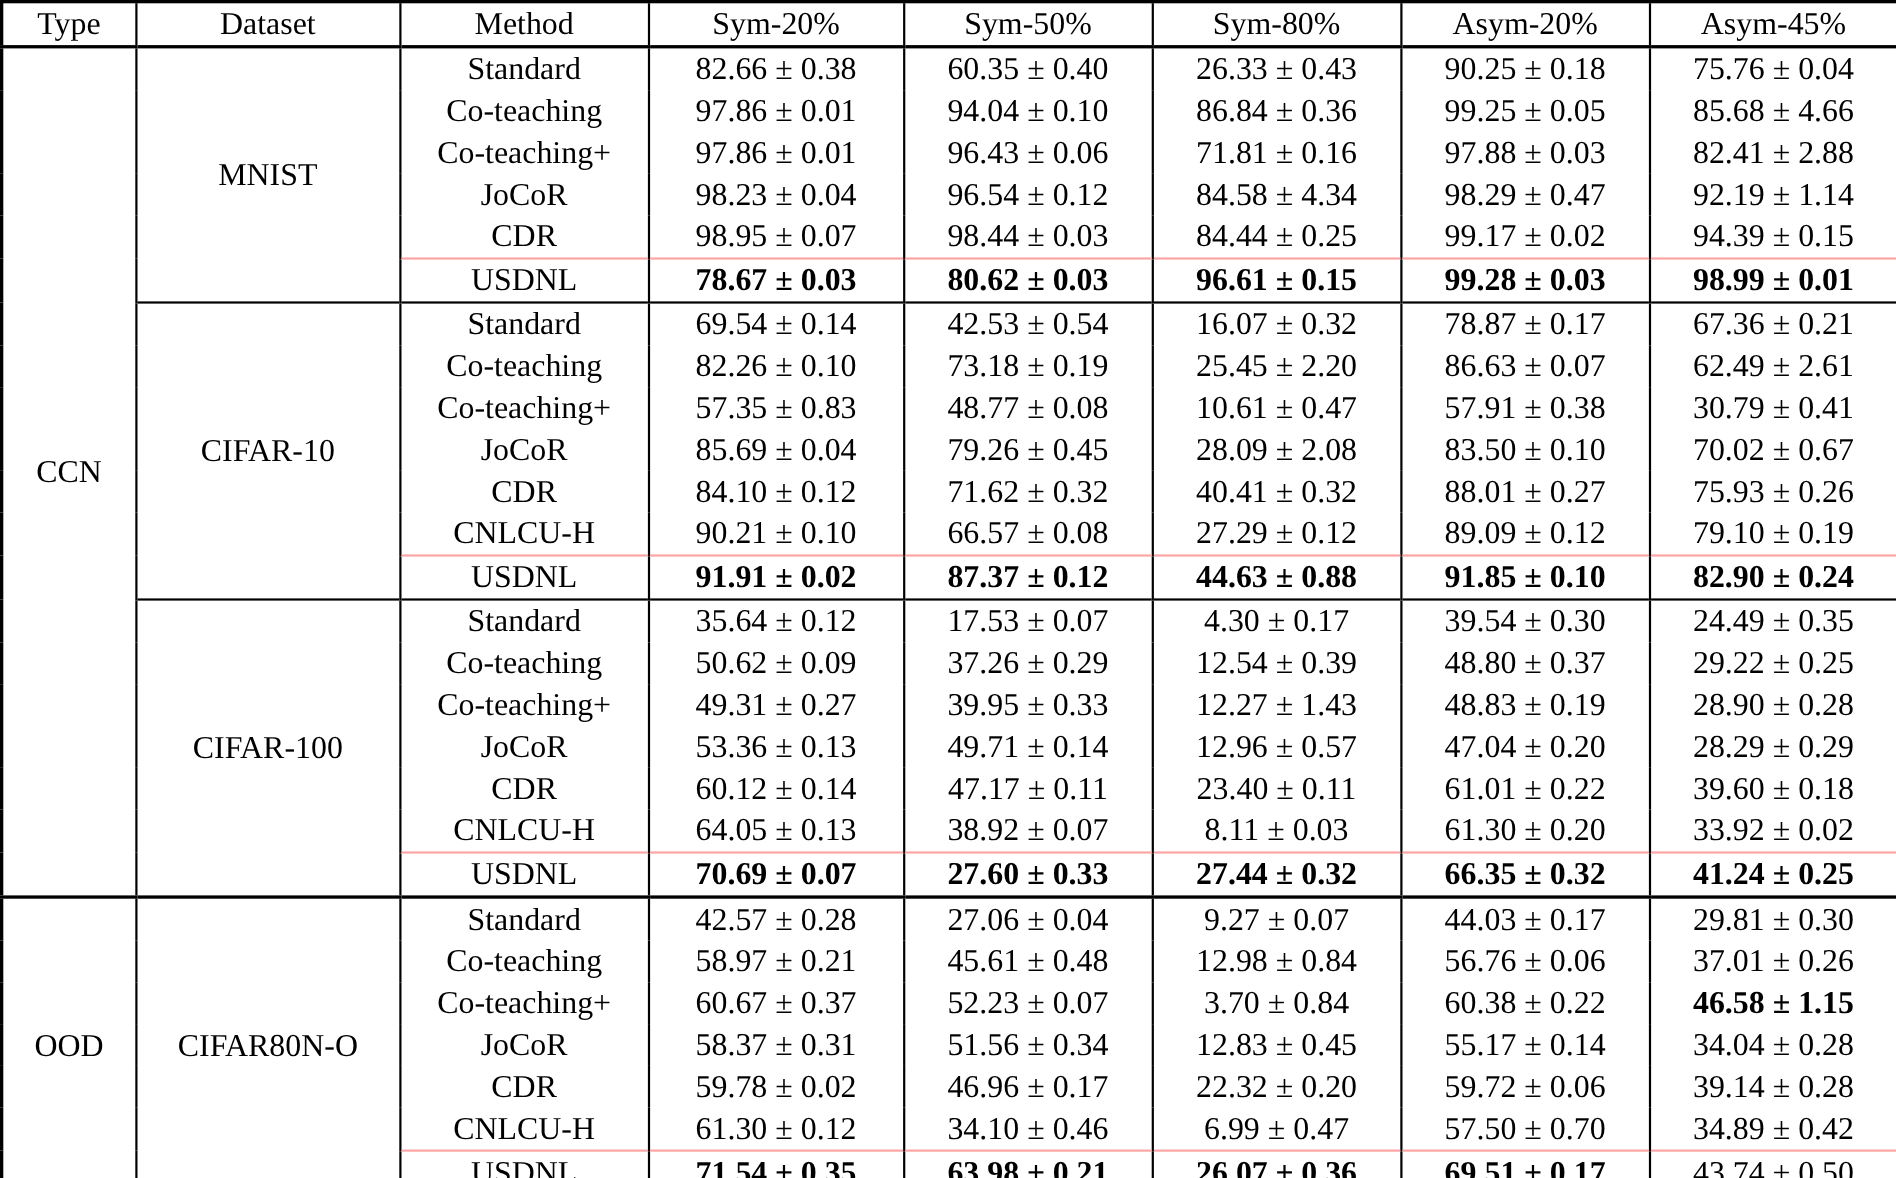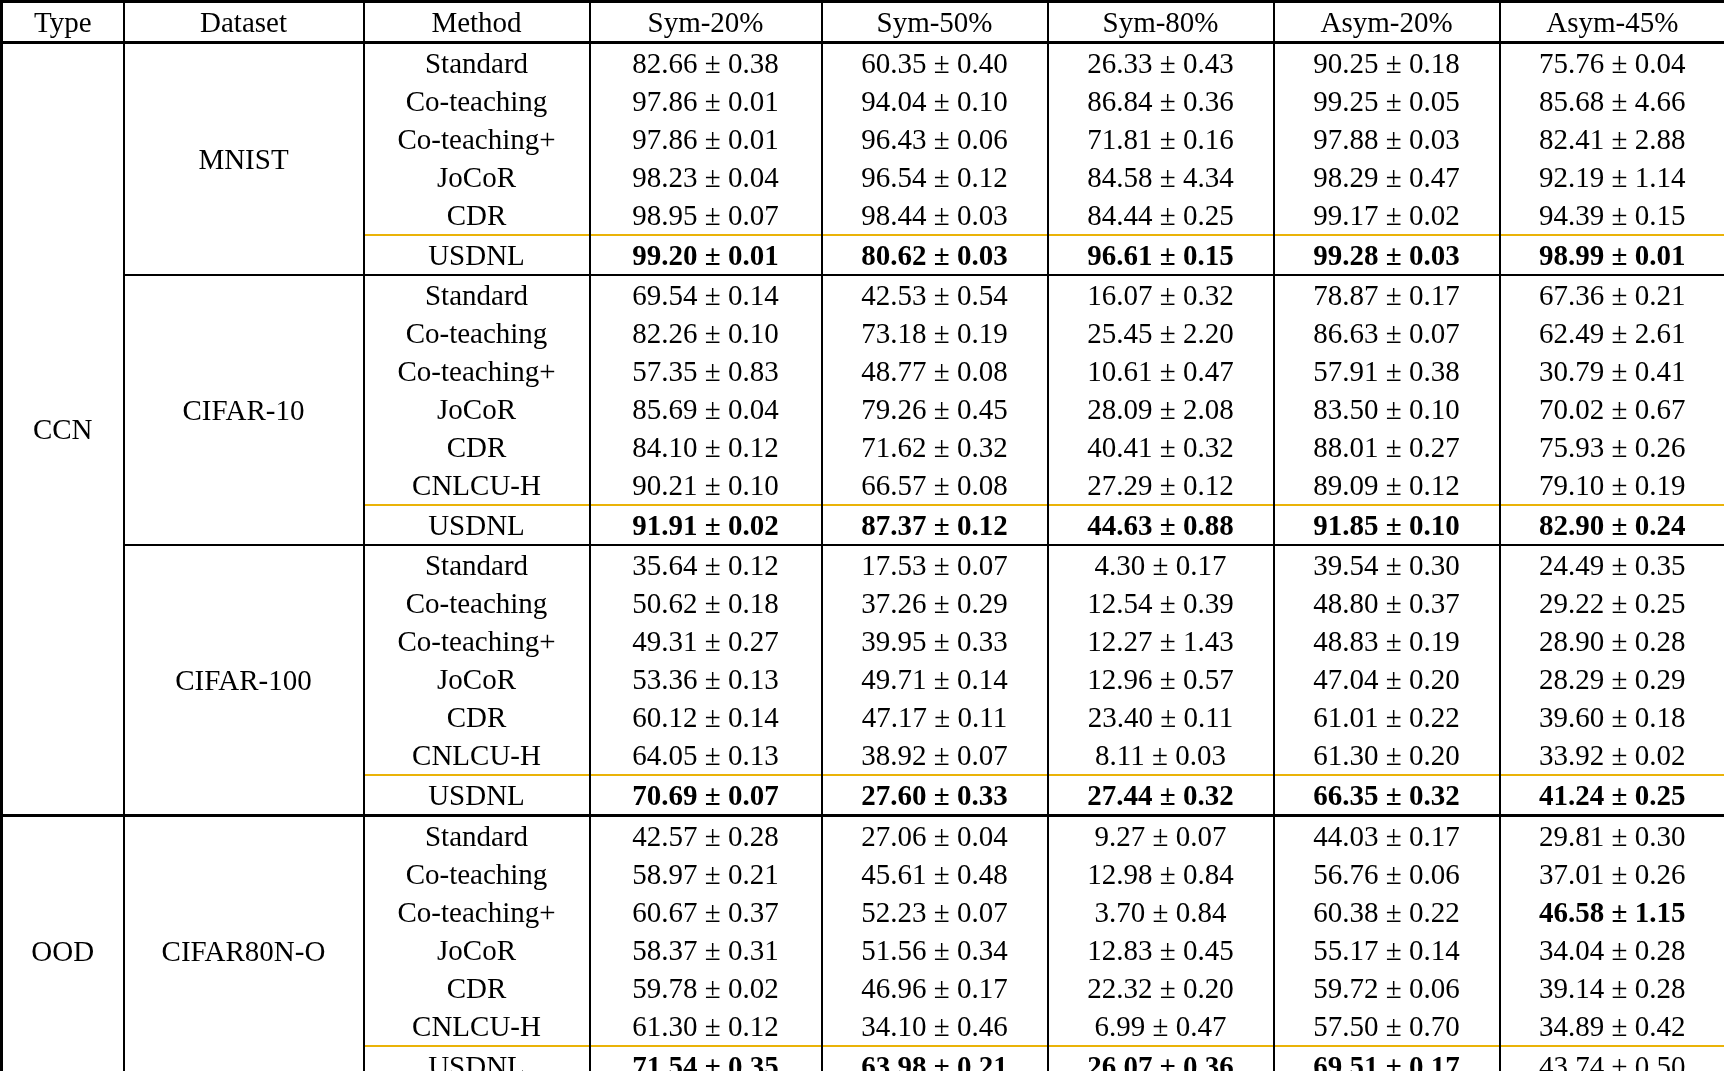--- a/index.html
+++ b/index.html
@@ -16,21 +16,21 @@
     text-align:center;
     vertical-align:middle;
     height:38px;
     padding:0;
     font-size:29px;
     font-weight:normal;
     white-space:nowrap;
     overflow:hidden;
   }
   thead th{border-bottom:3px solid #000;}
-  tr.sep-method > td.data-cell{border-top:2px solid #eab308;text-align:center;}
+  tr.sep-method > td.data-cell{border-top:2px solid #fca5a5;text-align:center;}
   tr.sep-dataset > td{border-top:2px solid #000;}
   tr.sep-group > td{border-top:3px solid #000;}
   td.bold{font-weight:bold;}
 </style>
 </head>
 <body>
 
 <div class="table-wrap">
   <table>
     <colgroup>
@@ -93,21 +93,21 @@
         <tr class="">
           <td class="data-cell">CDR</td>
           <td class="data-cell">98.95 ± 0.07</td>
           <td class="data-cell">98.44 ± 0.03</td>
           <td class="data-cell">84.44 ± 0.25</td>
           <td class="data-cell">99.17 ± 0.02</td>
           <td class="data-cell">94.39 ± 0.15</td>
         </tr>
         <tr class="sep-method">
           <td class="data-cell">USDNL</td>
-          <td class="data-cell bold">99.20 ± 0.01</td>
+          <td class="data-cell bold">78.67 ± 0.03</td>
           <td class="data-cell bold">80.62 ± 0.03</td>
           <td class="data-cell bold">96.61 ± 0.15</td>
           <td class="data-cell bold">99.28 ± 0.03</td>
           <td class="data-cell bold">98.99 ± 0.01</td>
         </tr>
         <tr class="sep-dataset">
           <td rowspan="7">CIFAR-10</td>
           <td class="data-cell">Standard</td>
           <td class="data-cell">69.54 ± 0.14</td>
           <td class="data-cell">42.53 ± 0.54</td>
@@ -167,21 +167,21 @@
           <td rowspan="7">CIFAR-100</td>
           <td class="data-cell">Standard</td>
           <td class="data-cell">35.64 ± 0.12</td>
           <td class="data-cell">17.53 ± 0.07</td>
           <td class="data-cell">4.30 ± 0.17</td>
           <td class="data-cell">39.54 ± 0.30</td>
           <td class="data-cell">24.49 ± 0.35</td>
         </tr>
         <tr class="">
           <td class="data-cell">Co-teaching</td>
-          <td class="data-cell">50.62 ± 0.18</td>
+          <td class="data-cell">50.62 ± 0.09</td>
           <td class="data-cell">37.26 ± 0.29</td>
           <td class="data-cell">12.54 ± 0.39</td>
           <td class="data-cell">48.80 ± 0.37</td>
           <td class="data-cell">29.22 ± 0.25</td>
         </tr>
         <tr class="">
           <td class="data-cell">Co-teaching+</td>
           <td class="data-cell">49.31 ± 0.27</td>
           <td class="data-cell">39.95 ± 0.33</td>
           <td class="data-cell">12.27 ± 1.43</td>

